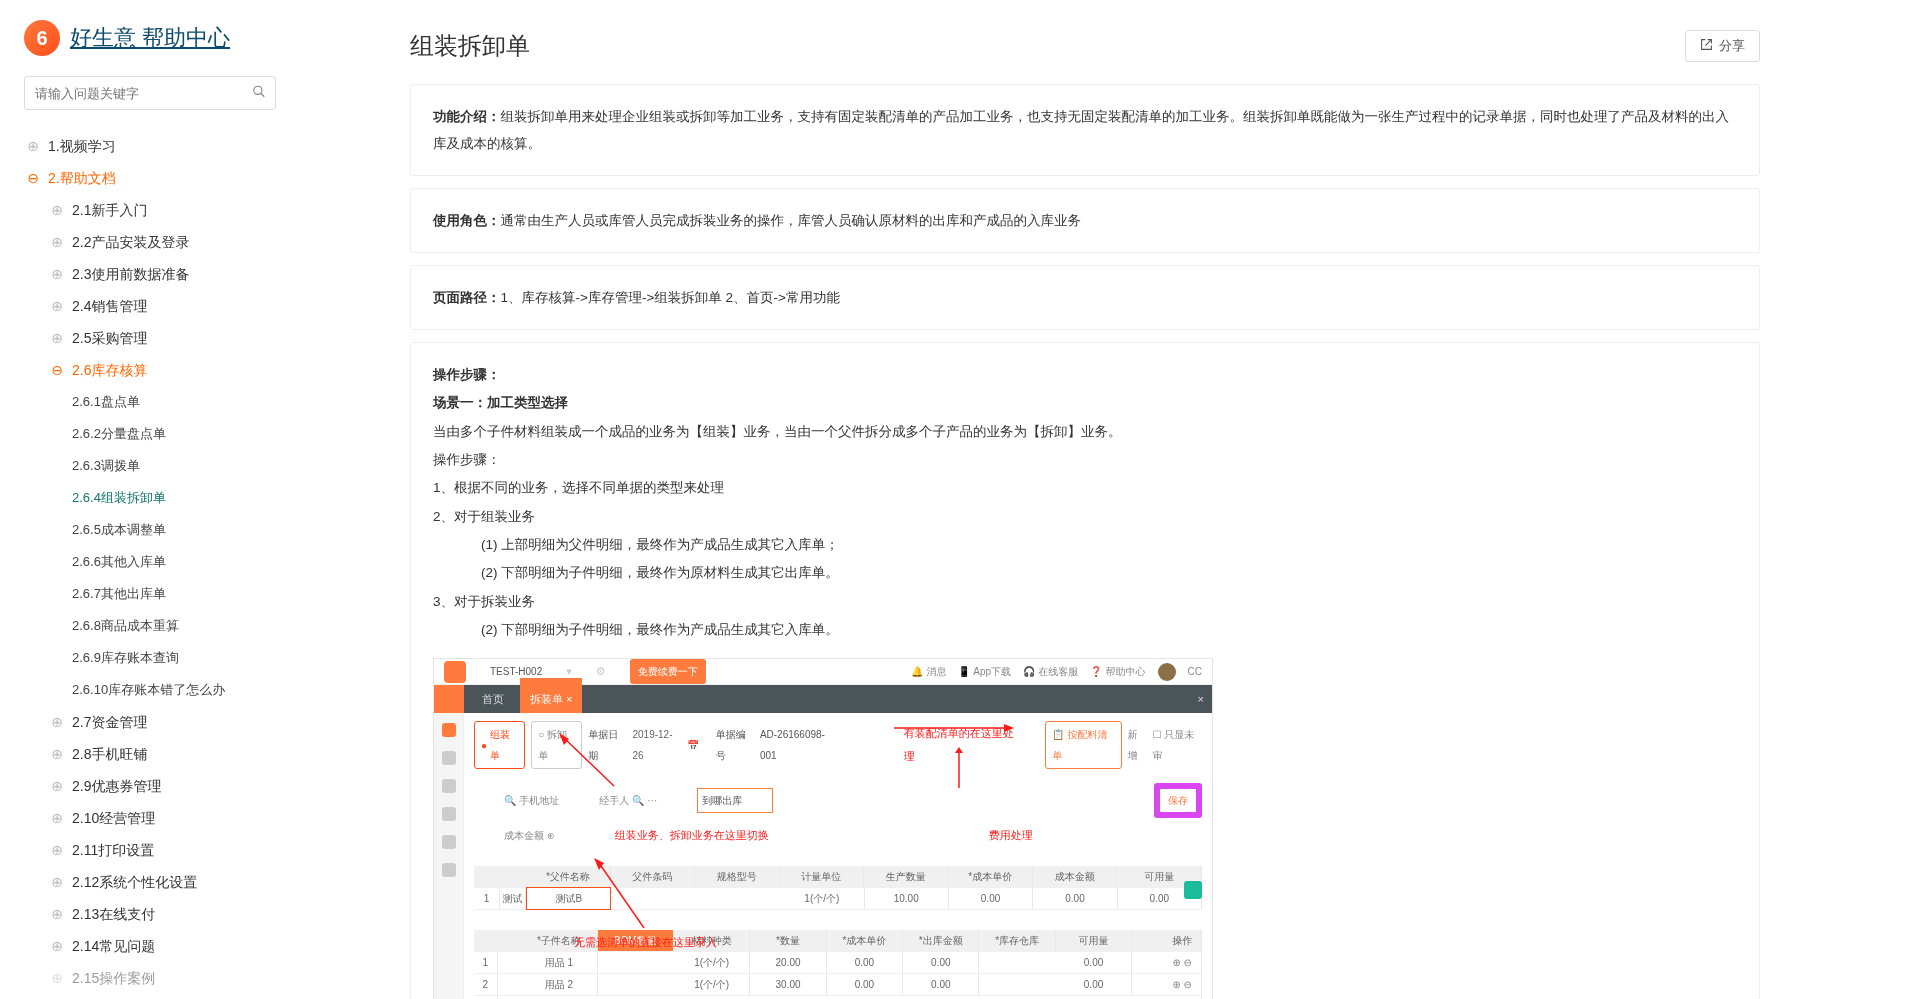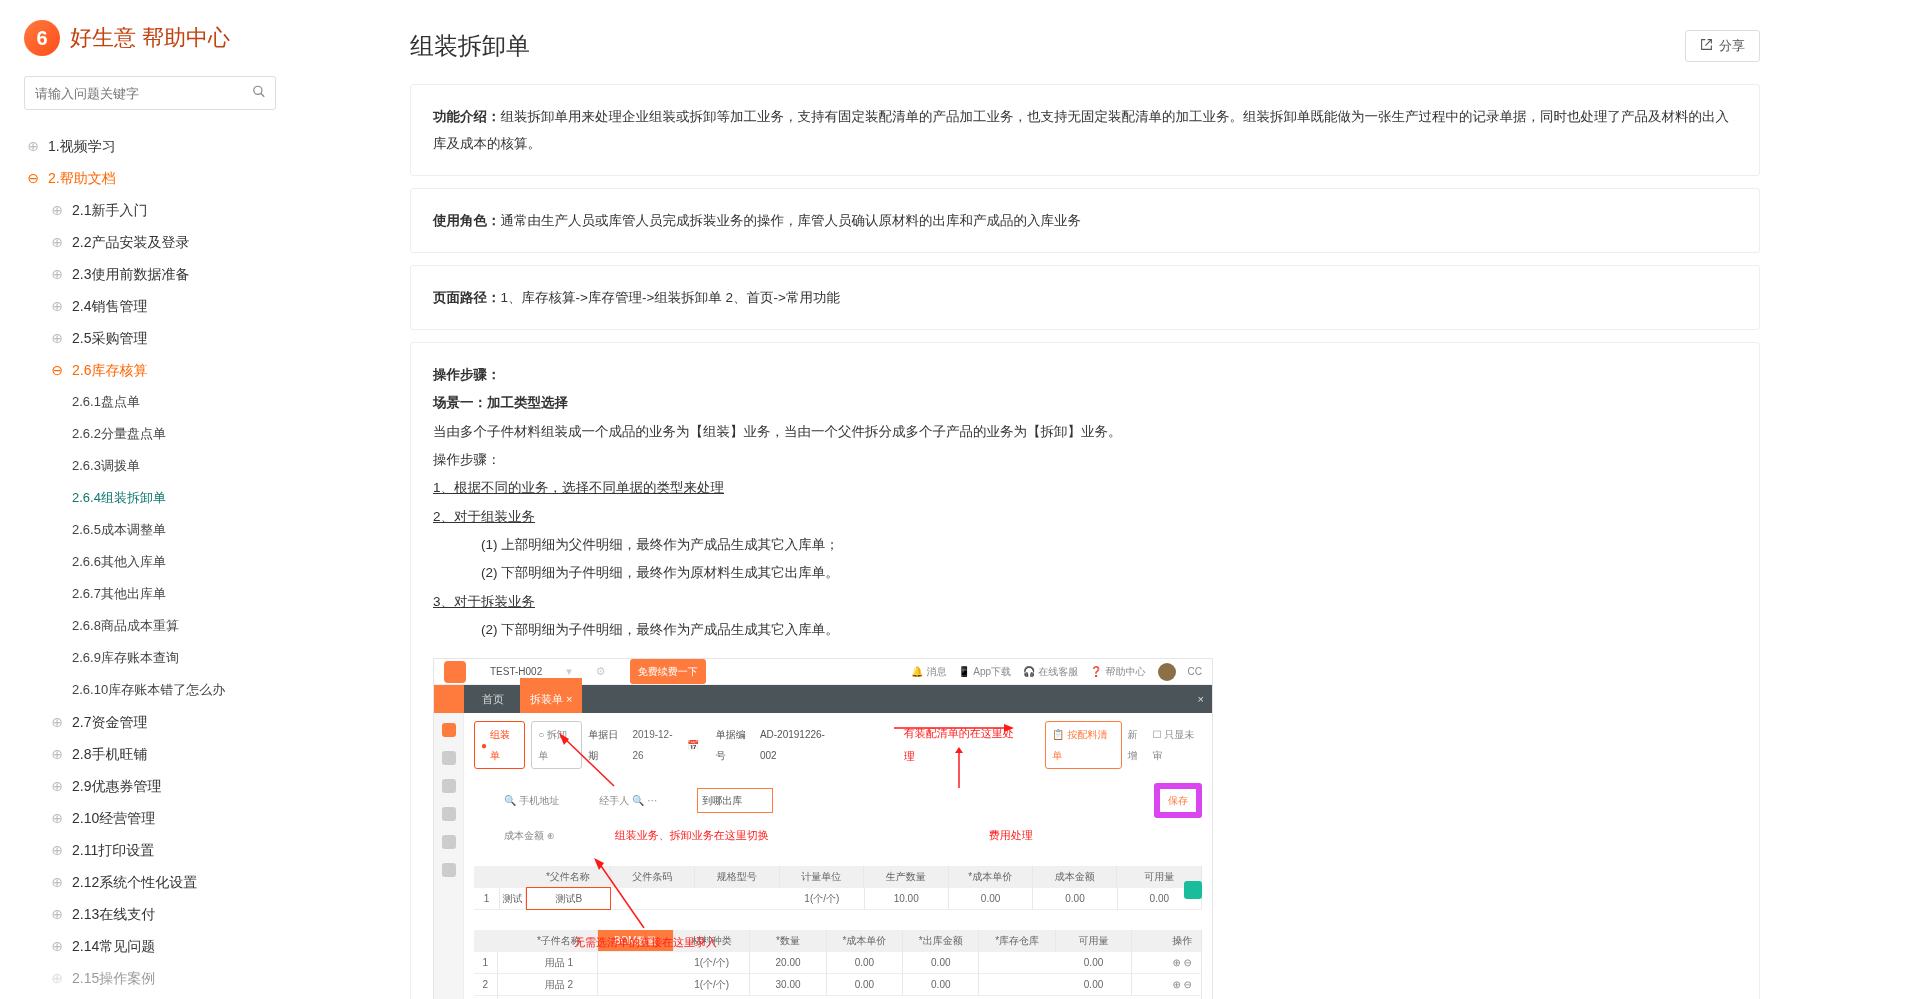--- a/index.html
+++ b/index.html
@@ -1,42 +1,42 @@
 <!DOCTYPE html>
 <html><head>
 <meta charset="utf-8">
 <style>
 * { margin: 0; padding: 0; box-sizing: border-box; }
 body { font-family: "Microsoft YaHei", Arial, sans-serif; font-size: 13px; color: #333; background: #fff; }
 .container { display: flex; width: 1920px; }
 .sidebar { width: 300px; padding: 20px 24px; flex-shrink: 0; }
 .logo-row { display: flex; align-items: center; margin-bottom: 20px; }
 .logo { width: 36px; height: 36px; border-radius: 50%; background: linear-gradient(135deg, #ff7a3d, #ff4d1a); display: flex; align-items: center; justify-content: center; color: #fff; font-weight: bold; font-size: 20px; margin-right: 10px; }
-.brand { font-size: 22px; color: #c2410c; }
+.brand { font-size: 22px; color: #0c4a6e; text-decoration: underline; }
 .search-box { position: relative; margin-bottom: 20px; }
 .search-box input { width: 100%; height: 34px; border: 1px solid #ddd; border-radius: 3px; padding: 4px 34px 4px 10px; font-size: 13px; outline: none; }
 .search-box .search-icon { position: absolute; right: 10px; top: 50%; transform: translateY(-50%); color: #888; font-size: 14px; pointer-events: none; }
 .nav { list-style: none; }
 .nav li { line-height: 32px; cursor: pointer; display: flex; align-items: center; }
 .nav .icon { width: 18px; display: inline-flex; align-items: center; justify-content: center; color: #bbb; font-size: 14px; margin-right: 6px; }
 .nav .icon.active { color: #ff6600; }
 .nav .label { color: #333; font-size: 14px; }
 .nav .label.active { color: #ff6600; }
 .nav .sub { padding-left: 24px; }
 .nav .sub2 { padding-left: 48px; }
 .nav .sub2 .label { font-size: 13px; color: #444; }
 .nav .sub2 .label.active { color: #0f766e; }
 .main { flex: 1; padding: 30px 60px 30px 110px; background: #fff; max-width: 1520px; }
 .title-row { display: flex; justify-content: space-between; align-items: center; margin-bottom: 22px; }
 .page-title { font-size: 24px; font-weight: 500; color: #333; }
 .share-btn { border: 1px solid #ddd; background: #fff; padding: 6px 14px; border-radius: 3px; cursor: pointer; font-size: 13px; color: #555; display: flex; align-items: center; gap: 6px; }
 .card { border: 1px solid #eee; border-radius: 3px; padding: 18px 22px; margin-bottom: 12px; line-height: 2; font-size: 13.5px; color: #333; }
 .card .label-b { font-weight: 600; }
 .ops-section { border: 1px solid #eee; border-radius: 3px; padding: 18px 22px; font-size: 13.5px; color: #333; line-height: 2.1; }
-.ops-section .indent1 { padding-left: 0; text-decoration: underline; }
+.ops-section .indent1 { padding-left: 0; }
 .ops-section .indent2 { padding-left: 48px; }
 .ops-section .bold { font-weight: 600; }
 .screenshot { margin-top: 14px; border: 1px solid #e5e5e5; background: #fafafa; width: 780px; height: 360px; position: relative; overflow: hidden; font-size: 11px; }
 .ss-top { height: 26px; background: #fff; border-bottom: 1px solid #eee; display: flex; align-items: center; padding: 0 10px; gap: 24px; }
 .ss-logo { width: 22px; height: 22px; border-radius: 4px; background: #ff7a3d; }
 .ss-top .t1 { font-size: 10px; color: #555; }
 .ss-top .orange-btn { background: #ff7a3d; color: #fff; padding: 2px 8px; border-radius: 3px; font-size: 10px; }
 .ss-top-right { margin-left: auto; display: flex; align-items: center; gap: 12px; color: #888; font-size: 10px; }
 .ss-top-right .avatar { width: 18px; height: 18px; border-radius: 50%; background: #8b6f47; }
 .ss-nav { display: flex; height: 28px; }
@@ -251,21 +251,21 @@
             <div class="ic"></div>
           </div>
           <div class="ss-content">
             <div class="ss-row1">
               <span class="ss-radio" style="color:#ff4d1a">● <span>组装单</span></span>
               <span class="grey">○ <span>拆卸单</span></span>
               <span style="margin-left:0">单据日期</span>
               <span class="date">2019-12-26</span>
               <span style="color:#ccc">📅</span>
               <span style="margin-left:10px">单据编号</span>
-              <span>AD-20191226-002</span>
+              <span>AD-26166098-001</span>
               <span class="ss-red" style="margin-left:60px">有装配清单的在这里处理</span>
               <span style="border:1px solid #ff7a3d;color:#ff7a3d;padding:2px 6px;border-radius:3px;margin-left:20px">📋 <span>按配料清单</span></span>
               <span style="color:#888">新增</span>
               <span style="color:#888">☐ <span>只显未审</span></span>
             </div>
             <div class="ss-row2">
               <span>🔍 <span>手机地址</span></span>
               <span><span>经手人</span> 🔍 ···</span>
               <span style="border:1px solid #ff7a3d;padding:1px 30px 1px 4px;color:#555">到哪出库</span>
               <span style="border:6px solid #d946ef;color:#ff7a3d;padding:1px 8px;border-radius:3px;margin-left:auto">保存</span>

